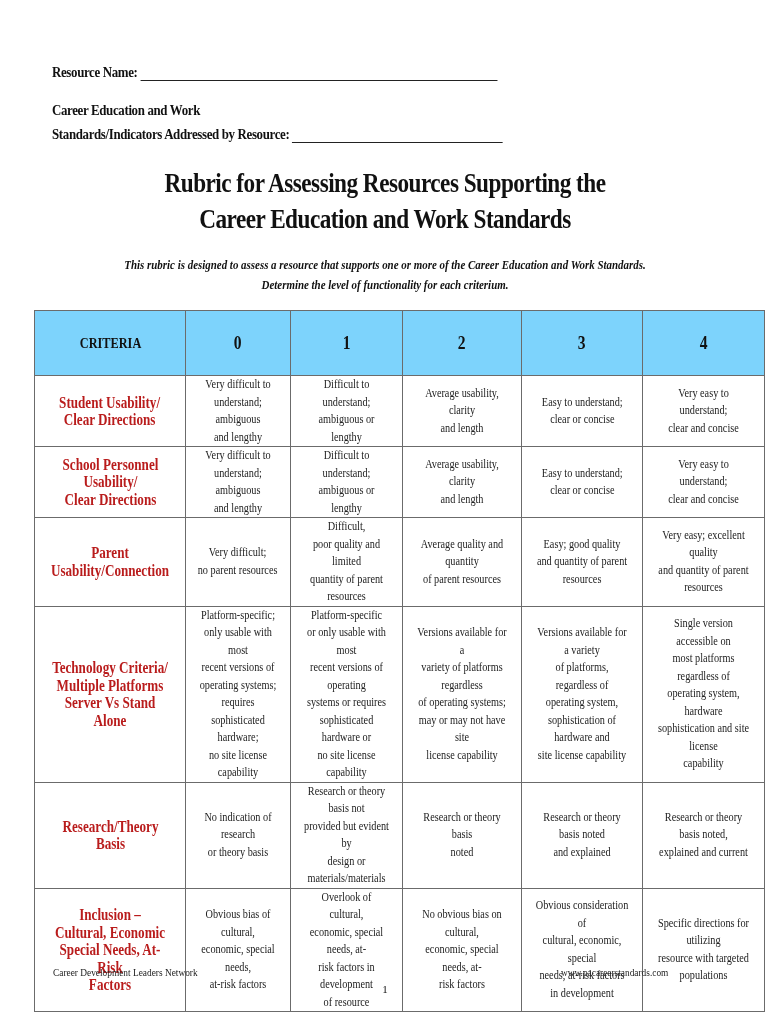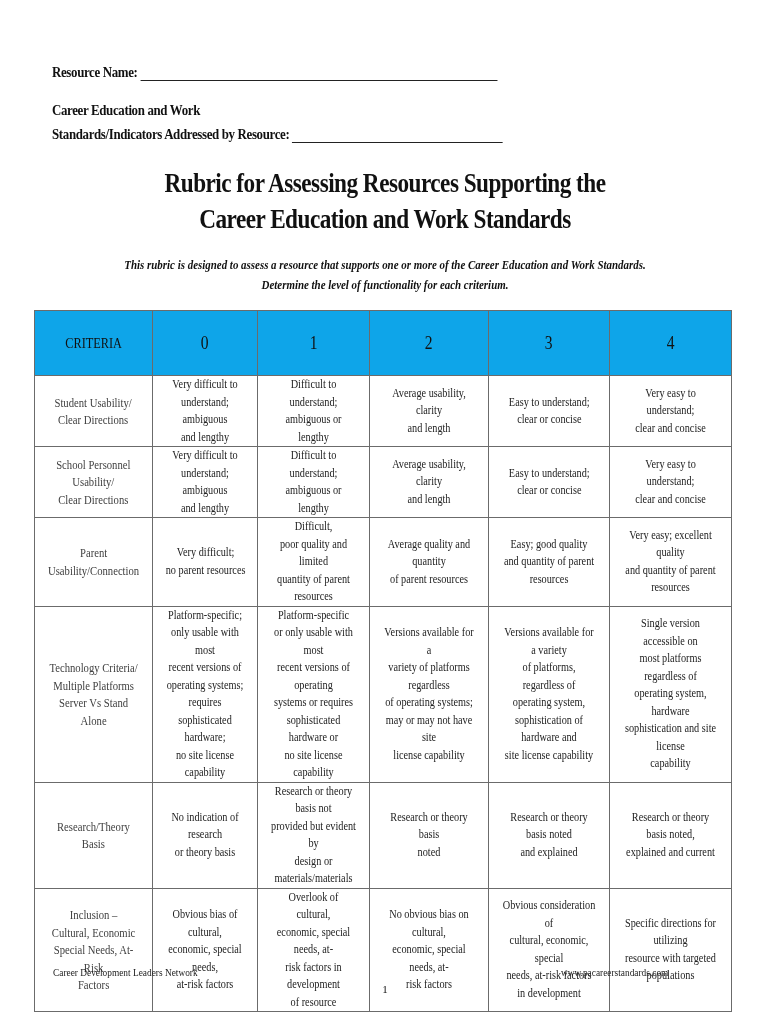--- a/index.html
+++ b/index.html
@@ -28,26 +28,26 @@
     }
     table.rubric {
       position: absolute; left: 34px; top: 310px; border-collapse: collapse;
       table-layout: fixed;
     }
     table.rubric th, table.rubric td {
       border: 1.5px solid #6b6b6b; text-align: center; vertical-align: middle;
       padding: 0 3px; overflow: hidden;
     }
     table.rubric th {
-      background: #0ea5e9; font-weight: normal; font-size: 19px; height: 64px;
+      background: #7dd3fc; font-weight: bold; font-size: 19px; height: 64px;
     }
     table.rubric th.crit { font-size: 15px; }
     .squeeze { display: inline-block; transform: scaleX(0.82); transform-origin: center; white-space: pre-line; }
     table.rubric td { font-size: 12.5px; line-height: 17.5px; color: #222; }
-    table.rubric td.crit { font-weight: normal; color: #404040; font-size: 13px; }
+    table.rubric td.crit { font-weight: bold; color: #b91c1c; font-size: 16px; }
     .footer {
       position: absolute; top: 966px; font-size: 11px; color: #222;
       transform: scaleX(0.85); white-space: nowrap;
     }
     .page-num {
       position: absolute; top: 983px; left: 0; width: 770px; text-align: center; font-size: 11px;
     }
   </style>
 </head>
 <body>

